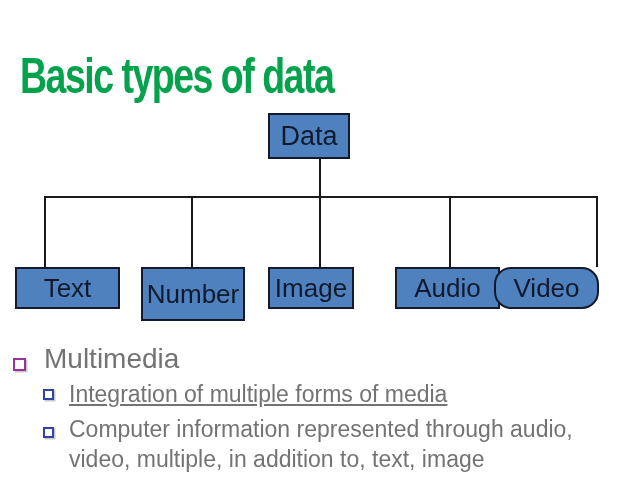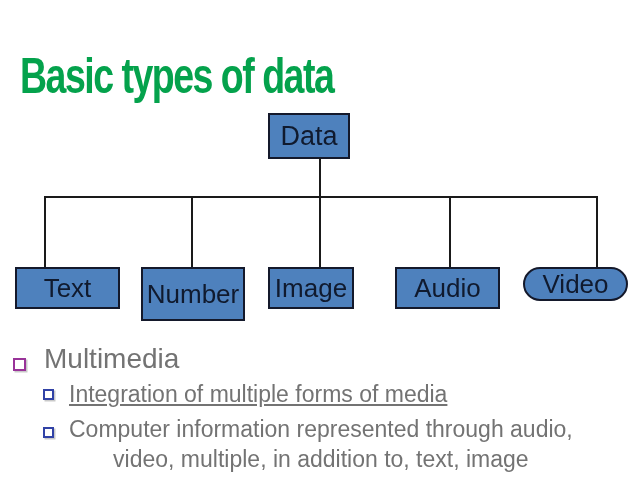--- a/index.html
+++ b/index.html
@@ -29,41 +29,41 @@
     color:#101A2E;
     display:flex;align-items:center;justify-content:center;
     font-size:26px;line-height:1;
     white-space:nowrap;
   }
   .dbox.root{left:268px;top:113px;width:82px;height:46px;font-size:27px;}
   .dbox.c0{left:15px;top:267px;width:105px;height:42px;}
   .dbox.c1{left:141px;top:267px;width:104px;height:54px;}
   .dbox.c2{left:268px;top:267px;width:86px;height:42px;}
   .dbox.c3{left:395px;top:267px;width:105px;height:42px;}
-  .dbox.c4{left:523px;top:267px;width:105px;height:34px;border-radius:17px;}
+  .dbox.c4{left:494px;top:267px;width:105px;height:42px;border-radius:17px;}
   
   .cline{position:absolute;background:#1A1A1A;}
   .stub{left:319px;top:158px;width:2px;height:39px;}
   .hbar{left:44px;top:196px;width:554px;height:2px;}
   .vdrop{top:197px;width:2px;height:70px;}
   .v0{left:44px;} .v1{left:191px;} .v2{left:319px;} .v3{left:449px;} .v4{left:596px;}
   
   .sq{
     position:absolute;box-sizing:border-box;
     background:#ffffff;
     box-shadow:1.5px 1.5px 0 #c9c9c9;
   }
   .sq.l1{left:13px;top:358px;width:13px;height:13px;border:2.5px solid #993399;}
   .sq.l2{width:11px;height:11px;border:2px solid #3142A6;}
   .sq.l2a{left:43px;top:389px;}
   .sq.l2b{left:43px;top:427px;}
   .btext{position:absolute;color:#737373;}
   .b-l1{left:44px;top:342px;font-size:28px;line-height:34px;}
   .b-l2a{left:69px;top:379px;font-size:23px;line-height:30px;text-decoration:underline;}
-  .b-l2b{left:69px;top:414px;font-size:23px;line-height:30px;text-align:center;}
+  .b-l2b{left:69px;top:414px;font-size:23px;line-height:30px;}
   .b-l2b div{white-space:nowrap;}
   .b-l2a div{white-space:nowrap;}
 </style>
 </head>
 <body>
 
 <div class="slide">
 
   <div class="title">Basic types of data</div>
 

